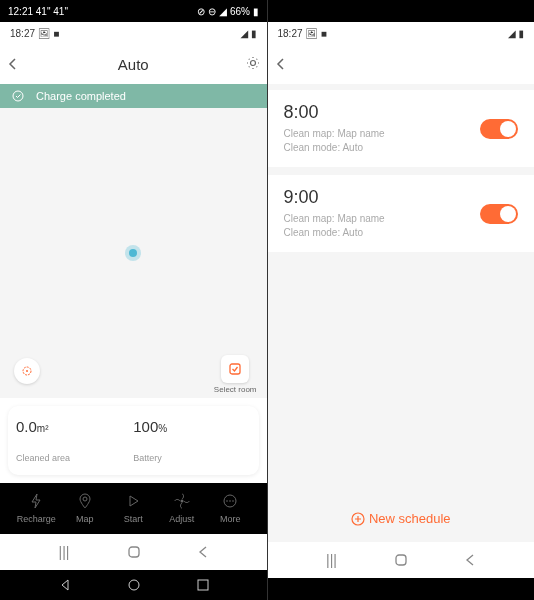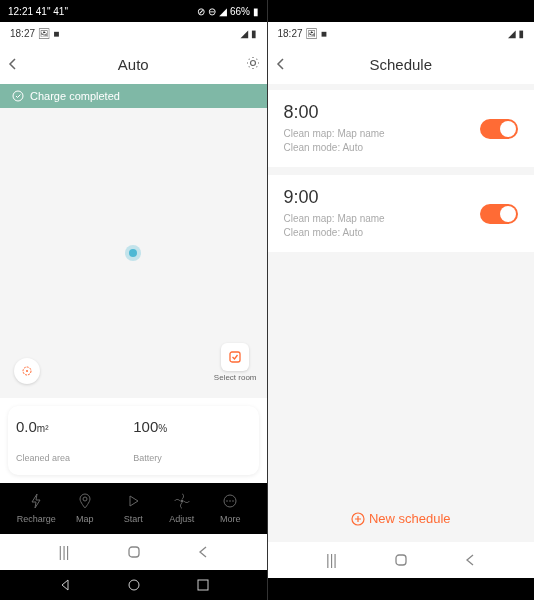--- a/index.html
+++ b/index.html
@@ -8,25 +8,25 @@
 .phone-left{border-right:1px solid #333}
 .outer-status{height:22px;background:#000;color:#fff;font-size:10px;display:flex;align-items:center;justify-content:space-between;padding:0 8px;font-weight:500}
 .outer-status .icons{display:flex;gap:3px;align-items:center}
 .app-area{flex:1;background:#fff;display:flex;flex-direction:column;overflow:hidden}
 .inner-status{height:22px;background:#fff;display:flex;align-items:center;justify-content:space-between;padding:0 10px;font-size:10px;color:#333}
 .inner-status .icons{display:flex;gap:3px;align-items:center}
 .header{height:40px;display:flex;align-items:center;justify-content:space-between;padding:0 4px;background:#fff}
 .header .title{font-size:15px;font-weight:400;color:#333;flex:1;text-align:center}
 .back-arrow{width:18px;height:18px;display:flex;align-items:center;justify-content:center}
 .gear{width:18px;height:18px}
-.banner{background:#7fb8a6;color:#fff;padding:6px 12px;font-size:11px;display:flex;align-items:center;gap:6px}
+.banner{background:#7fb8a6;color:#fff;padding:6px 12px;font-size:11px;display:flex;align-items:center;gap:12px}
 .map-area{flex:1;background:#f5f5f5;position:relative}
 .dot{position:absolute;top:50%;left:50%;transform:translate(-50%,-50%);width:8px;height:8px;border-radius:50%;background:#4db8d4;box-shadow:0 0 0 4px rgba(77,184,212,0.3)}
 .locate-btn{position:absolute;bottom:14px;left:14px;width:26px;height:26px;border-radius:50%;background:#fff;display:flex;align-items:center;justify-content:center;box-shadow:0 1px 3px rgba(0,0,0,0.15)}
-.select-room{position:absolute;bottom:16px;right:10px;text-align:center;font-size:8px;color:#666}
+.select-room{position:absolute;bottom:4px;right:10px;text-align:center;font-size:8px;color:#666}
 .select-room-box{width:28px;height:28px;background:#fff;border-radius:6px;display:flex;align-items:center;justify-content:center;margin:0 auto 2px;box-shadow:0 1px 3px rgba(0,0,0,0.15)}
 .stats-card{background:#fff;border-radius:10px;margin:8px;padding:12px 8px;display:flex;box-shadow:0 1px 4px rgba(0,0,0,0.08)}
 .stat{flex:1;}
 .stat-val{font-size:15px;color:#333;font-weight:400}
 .stat-val .unit{font-size:10px}
 .stat-lbl{font-size:9px;color:#999;margin-top:18px}
 .bottom-btns{background:#000000;display:flex;padding:8px 12px 10px}
 .bbt{flex:1;text-align:center;font-size:9px;color:#888}
 .bbt .ico{height:20px;display:flex;align-items:center;justify-content:center;margin-bottom:3px}
 .nav-bar{height:36px;background:#fff;display:flex;align-items:center;justify-content:space-around;padding:0 30px}
@@ -185,21 +185,20 @@
     <div class="inner-status" style="background:#fff">
       <span><span>18:27</span> <span>🖼</span> <span>■</span></span>
       <span class="icons">◢ ▮</span>
     </div>
     <div class="header" style="background:#fff">
       <div class="back-arrow">
         <svg width="12" height="12" viewBox="0 0 12 12">
             <path d="M8 1L3 6l5 5" stroke="#666" stroke-width="1.5" fill="none"></path>
           </svg>
       </div>
-      <div class="title">Schedule</div>
       <div style="width:18px"></div>
     </div>
     <div class="sched-list">
       <div class="sched-item">
         <div class="sched-info">
           <div class="sched-time">8:00</div>
           <div class="sched-detail">Clean map: Map name</div>
           <div class="sched-detail">Clean mode: Auto</div>
         </div>
         <div class="toggle"></div>

